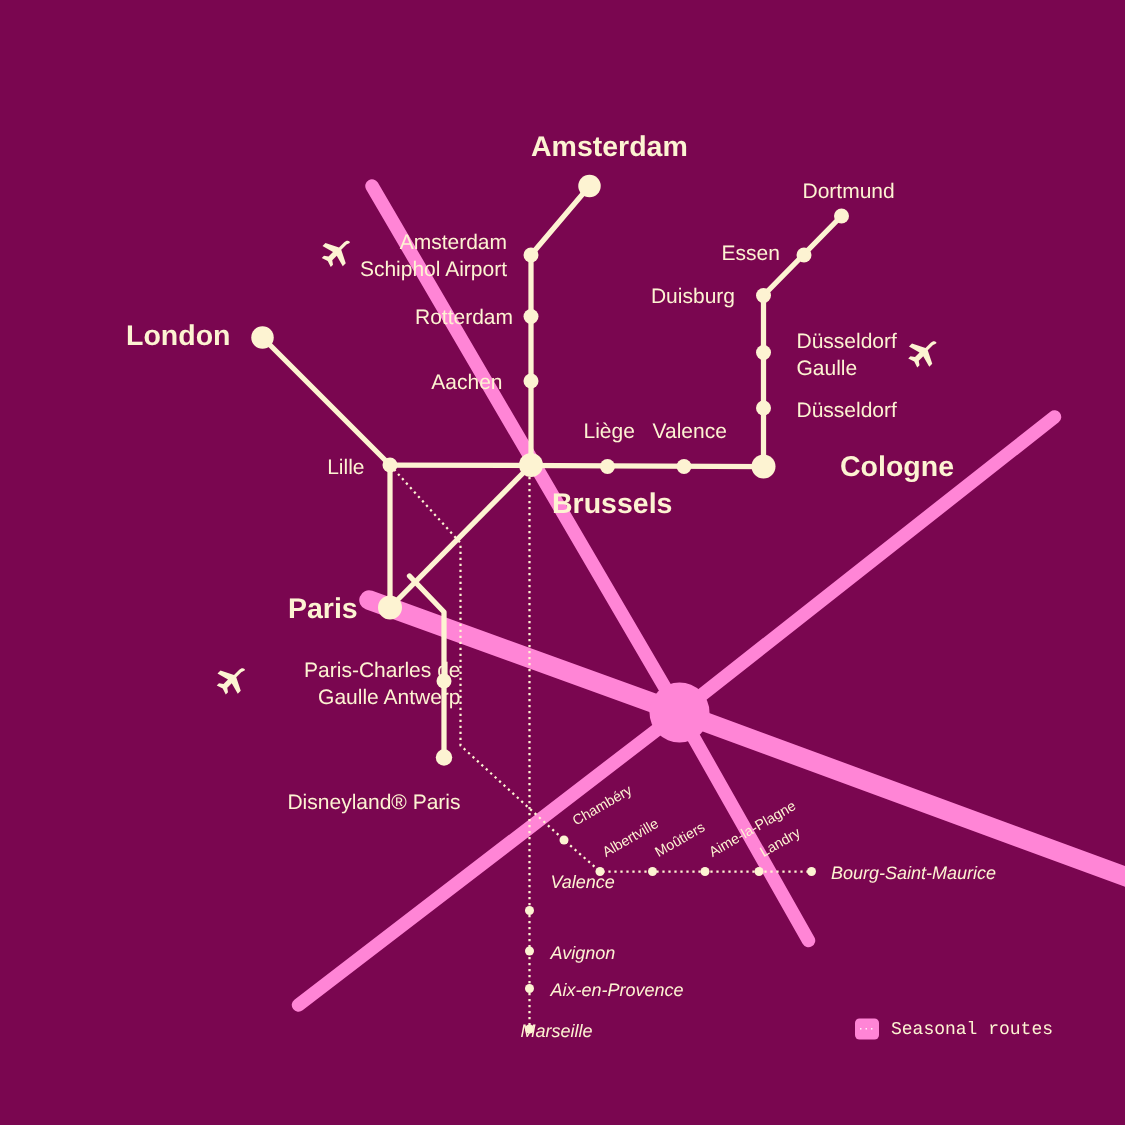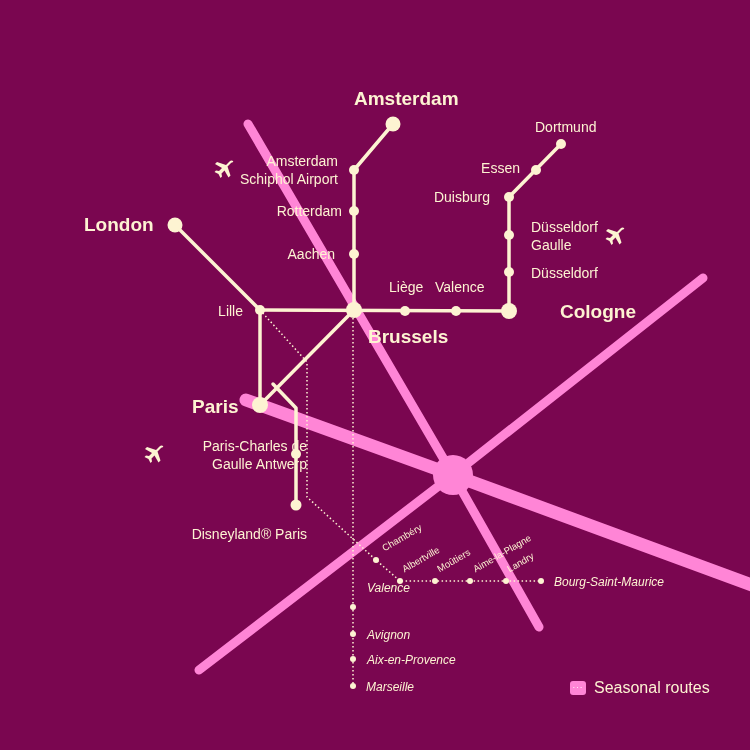--- a/index.html
+++ b/index.html
@@ -6,21 +6,21 @@
   body { width:750px; height:750px; background:#7a0650; overflow:hidden; font-family:"Liberation Sans", sans-serif; }
   #map { position:absolute; left:0; top:0; width:750px; height:750px; }
   .lbl { position:absolute; color:#fdf3d2; font-size:14px; white-space:nowrap; line-height:1.25; }
   .big { font-weight:bold; font-size:19px; }
   .small { font-size:12px;font-style:italic; }
   .r { text-align:right; }
   .rot { transform-origin:left bottom; transform:rotate(-30deg); font-size:9.5px; }
   .plane { position:absolute; }
   .legend { position:absolute; left:570px; top:679px; display:flex; align-items:center; gap:8px; }
   .legend-swatch { width:16px; height:14px; background:#ff85d6; border-radius:3px; display:flex; align-items:center; justify-content:center; color:#fff; font-size:8px; letter-spacing:1px; line-height:8px; }
-  .legend-label { color:#fdf3d2; font-size:16px; }
+  .legend-label { color:#fdf3d2; font-size:12px;font-family:Liberation Mono, monospace; }
 </style>
 </head>
 <body>
 
 <svg id="map" viewBox="0 0 750 750" xmlns="http://www.w3.org/2000/svg">
 
   <g stroke="#ff85d6" stroke-linecap="round" fill="none">
     <path d="M248 124 L453 475 L539 627" stroke-width="9"></path>
     <path d="M199 670 L453 475 L703 278" stroke-width="9"></path>
     <path d="M246 400 L453 475 L760 588" stroke-width="13"></path>
@@ -114,18 +114,18 @@
 
 <div class="lbl rot" style="left:386px;top:542px">Chambéry</div>
 <div class="lbl rot" style="left:406px;top:563px">Albertville</div>
 <div class="lbl rot" style="left:441px;top:563px">Moûtiers</div>
 <div class="lbl rot" style="left:477px;top:563px">Aime-la-Plagne</div>
 <div class="lbl rot" style="left:511px;top:563px">Landry</div>
 <div class="lbl small" style="left:554px;top:575px">Bourg-Saint-Maurice</div>
 <div class="lbl small" style="left:367px;top:581px">Valence</div>
 <div class="lbl small" style="left:367px;top:628px">Avignon</div>
 <div class="lbl small" style="left:367px;top:653px">Aix-en-Provence</div>
-<div class="lbl small" style="left:366px;top:680px">Marseille</div>
+<div class="lbl small" style="left:347px;top:680px">Marseille</div>
 
 <div class="legend">
   <div class="legend-swatch">···</div>
   <div class="legend-label">Seasonal routes</div>
 </div>
 
 </body></html>

